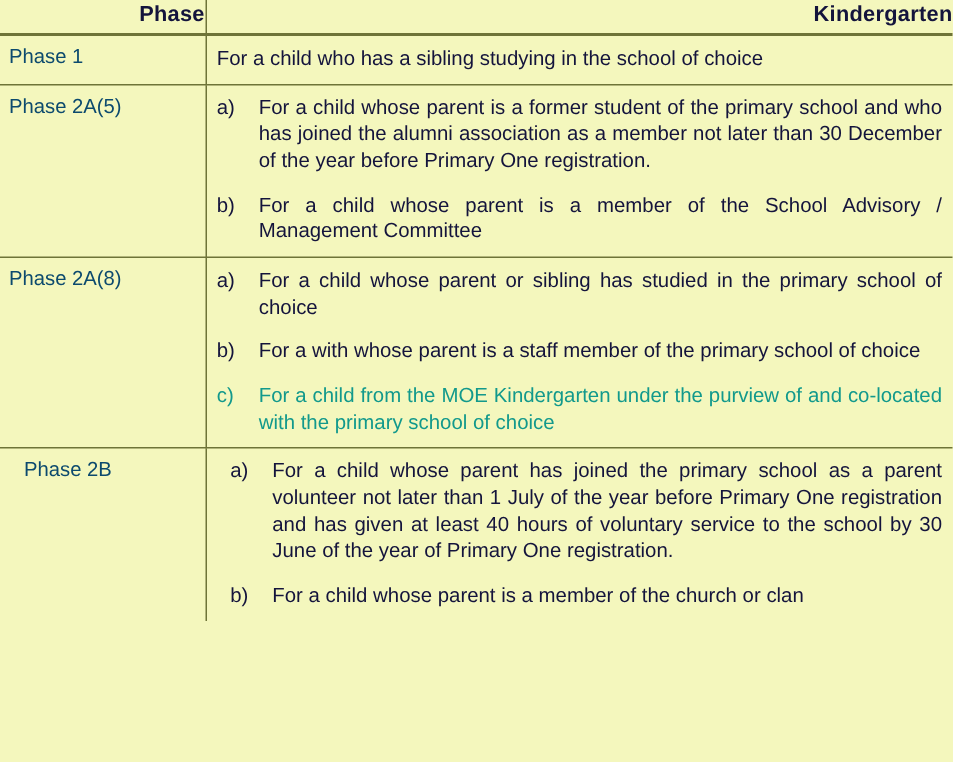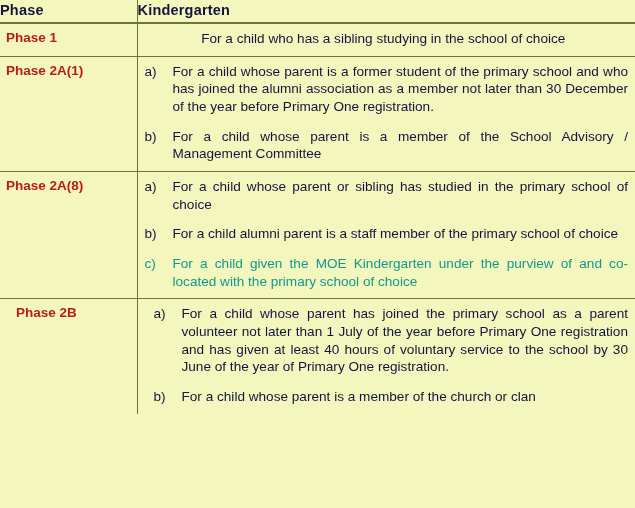--- a/index.html
+++ b/index.html
@@ -23,21 +23,21 @@
     width: 635px;
     border-collapse: collapse;
     table-layout: fixed;
     background: #f4f7bd;
   }
   table.eligibility-table col.col-phase { width: 137px; }
   table.eligibility-table col.col-elig  { width: 498px; }
 
   .hdr-cell {
     border-bottom: 2px solid #6e7438;
-    text-align: left;
+    text-align: right;
     font-weight: bold;
     font-size: 14.5px;
     color: #14143c;
     padding: 2px 0 4px 0;
     letter-spacing: 0.2px;
     background: #f4f7bd;
   }
   .hdr-cell.phase-col {
     border-right: 1px solid #6e7438;
   }
@@ -46,33 +46,32 @@
     vertical-align: top;
     background: #f4f7bd;
   }
   .body-row.last-row > td {
     border-bottom: none;
     padding-left: 16px;
   }
   td.phase-cell {
     border-right: 1px solid #6e7438;
     font-size: 13.5px;
-    color: #b91c1c;
+    color: #0c4a6e;
     padding: 6px 0 8px 6px;
     white-space: nowrap;
-    font-weight: bold;
   }
   td.elig-cell {
     padding: 6px 5px 8px 7px;
     font-size: 13.6px;
     color: #14143c;
     line-height: 1.30;
   }
   .plain-text {
-    text-align: center;
+    text-align: left;
     padding-right: 8px;
   }
   ol.items {
     list-style: none;
     margin: 0;
     padding: 0;
   }
   ol.items > li {
     position: relative;
     padding-left: 28px;
@@ -116,45 +115,45 @@
     <tbody>
 
       <tr class="body-row">
         <td class="phase-cell">Phase 1</td>
         <td class="elig-cell">
           <div class="plain-text">For a child who has a sibling studying in the school of choice</div>
         </td>
       </tr>
 
       <tr class="body-row">
-        <td class="phase-cell">Phase 2A(1)</td>
+        <td class="phase-cell">Phase 2A(5)</td>
         <td class="elig-cell">
           <ol class="items">
             <li>
               <span class="marker">a)</span><span>For a child whose parent is a former student of the primary school and who has joined the alumni association as a member not later than 30 December of the year before Primary One registration.</span>
             </li>
             <li>
               <span class="marker">b)</span><span>For a child whose parent is a member of the School Advisory / Management Committee</span>
             </li>
           </ol>
         </td>
       </tr>
 
       <tr class="body-row">
         <td class="phase-cell">Phase 2A(8)</td>
         <td class="elig-cell">
           <ol class="items">
             <li>
               <span class="marker">a)</span><span>For a child whose parent or sibling has studied in the primary school of choice</span>
             </li>
             <li>
-              <span class="marker">b)</span><span>For a child alumni parent is a staff member of the primary school of choice</span>
+              <span class="marker">b)</span><span>For a with whose parent is a staff member of the primary school of choice</span>
             </li>
             <li class="teal">
-              <span class="marker">c)</span><span>For a child given the MOE Kindergarten under the purview of and co-located with the primary school of choice</span>
+              <span class="marker">c)</span><span>For a child from the MOE Kindergarten under the purview of and co-located with the primary school of choice</span>
             </li>
           </ol>
         </td>
       </tr>
 
       <tr class="body-row last-row">
         <td class="phase-cell">Phase 2B</td>
         <td class="elig-cell partial-clip">
           <ol class="items">
             <li>

